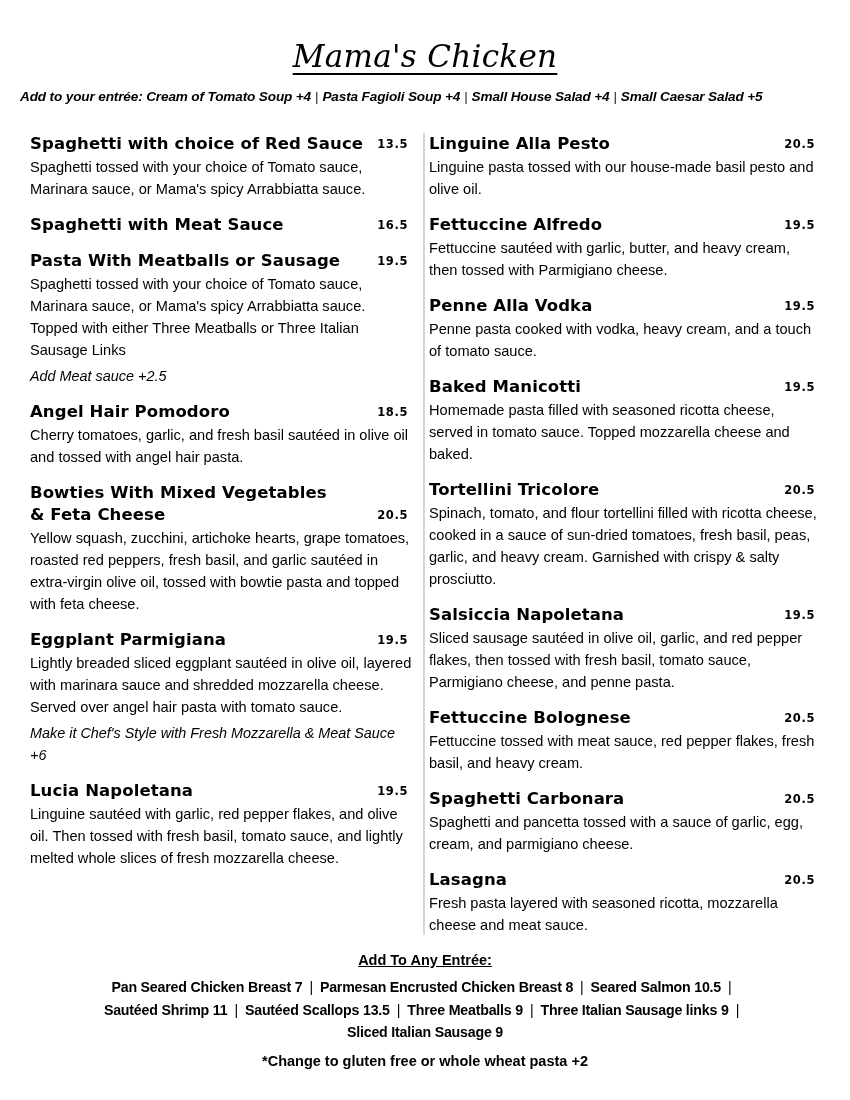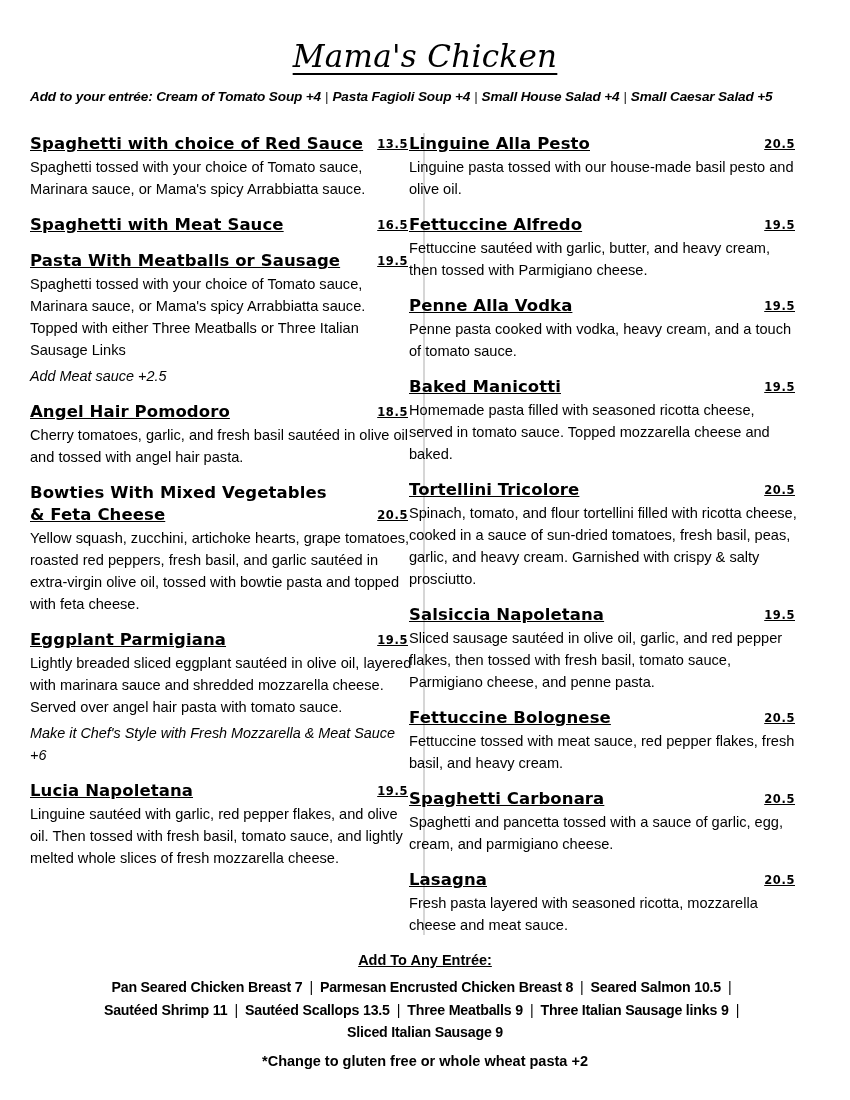--- a/index.html
+++ b/index.html
@@ -7,34 +7,34 @@
       width: 850px; height: 1100px; position: relative; overflow: hidden;
       color: #000; font-family: "DejaVu Sans", sans-serif;
     }
     .title {
       position: absolute; top: 38px; left: 0; width: 850px; text-align: center;
       font-family: "DejaVu Serif", serif; font-style: italic; font-size: 31px;
       text-decoration: underline; text-decoration-thickness: 1.5px; text-underline-offset: 6px;
       letter-spacing: 0.3px;
     }
     .addons-line {
-      position: absolute; top: 89px; left: 30px; width: 790px;
+      position: absolute; top: 89px; left: 20px; width: 790px;
       font-family: "Liberation Sans", sans-serif; font-style: italic; font-weight: bold;
       font-size: 13.6px; white-space: nowrap; letter-spacing: -0.15px;
     }
     .addons-line .sep { font-weight: normal; font-style: normal; margin: 0 4px; color: #222; }
     .col { position: absolute; top: 133px; }
     .col-left { left: 30px; width: 382px; }
-    .col-right { left: 409px; width: 390px; }
+    .col-right { left: 429px; width: 390px; }
     .divider {
       position: absolute; left: 423px; top: 133px; width: 2px; height: 802px;
       background: #d6d6d6;
     }
     .item { margin-bottom: 14px; }
-    .item-head { display: flex; justify-content: space-between; align-items: flex-end; text-decoration: underline; }
+    .item-head { display: flex; justify-content: space-between; align-items: flex-end; }
     .item-name {
       font-family: "DejaVu Sans", sans-serif; font-weight: bold; font-size: 16.5px;
       line-height: 22px; letter-spacing: 0.1px;
     }
     .item-price {
       font-family: "DejaVu Sans", sans-serif; font-weight: bold; font-size: 11.5px;
       line-height: 22px; padding-right: 4px; letter-spacing: 0.6px;
     }
     .item-desc {
       font-family: "Liberation Sans", sans-serif; font-size: 14.6px; line-height: 22px;

